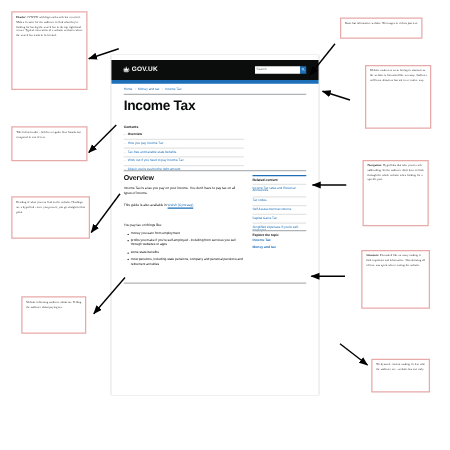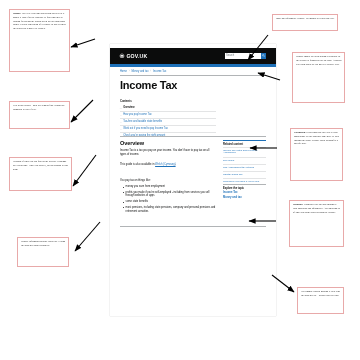--- a/index.html
+++ b/index.html
@@ -27,21 +27,21 @@
     word-spacing:0.1px;
   }
   .anno b{font-weight:bold;}
 
   
   .arrowlayer{position:absolute;inset:0;pointer-events:none;}
 
   
   #shot{
     position:absolute;
-    left:110px;top:44px;width:166px;height:272px;
+    left:89px;top:44px;width:166px;height:272px;
     background:#ffffff;
     box-shadow:0 0 1px rgba(0,0,0,0.28);
     overflow:hidden;
     text-decoration:underline;
   }
   
   .gov-bar{
     position:absolute;left:0;top:4px;width:166px;height:16px;
     background:#0b0c0c;
   }

